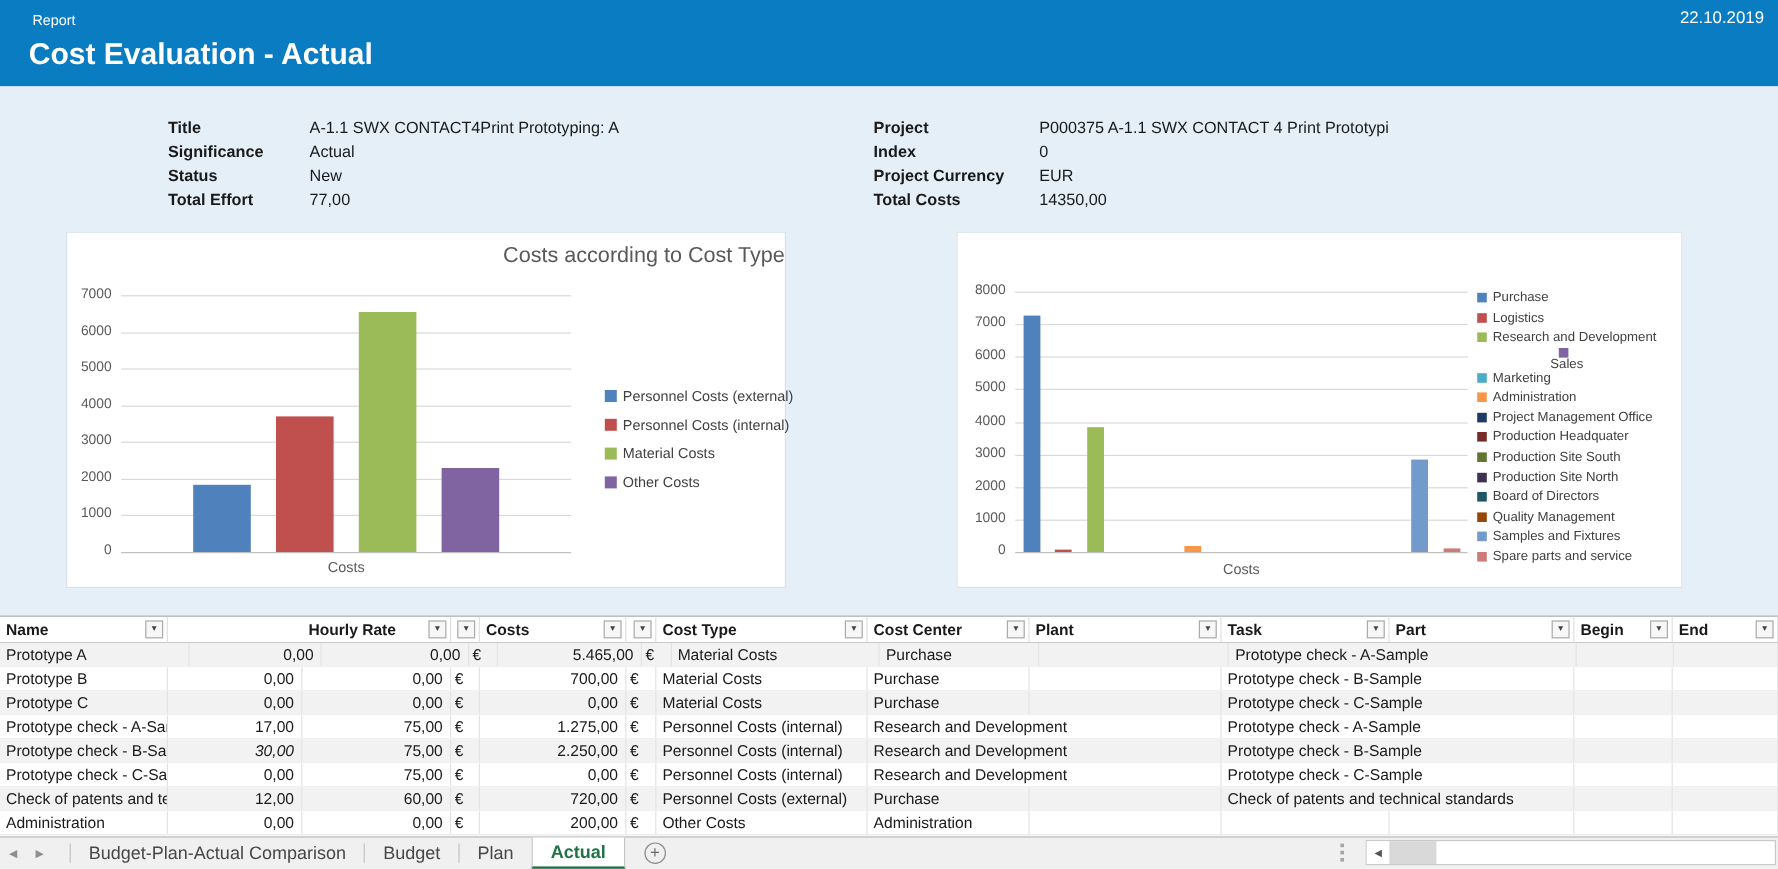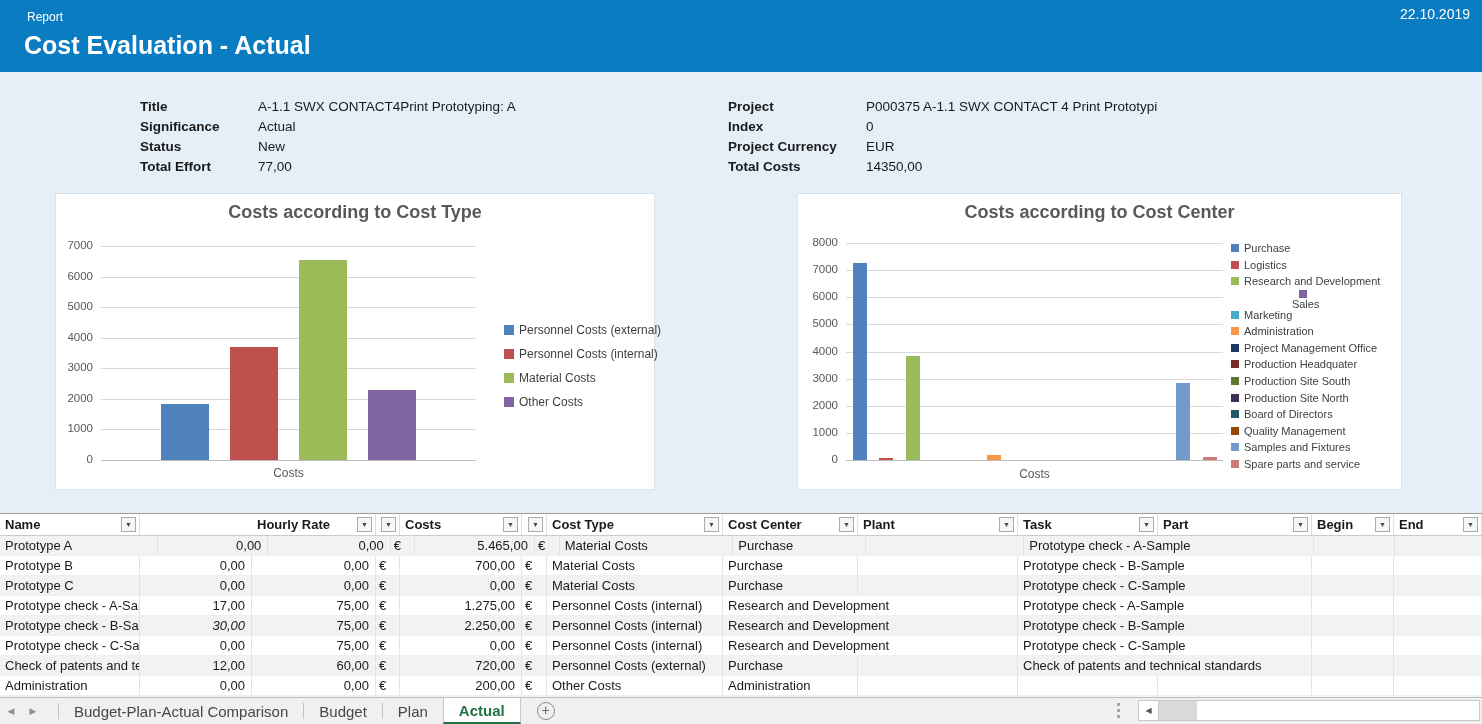--- a/index.html
+++ b/index.html
@@ -20,21 +20,21 @@
   .info-block .info-row { display:flex; height:20px; align-items:center; }
   .info-label { font-weight:bold; font-size:13.5px; }
   .info-value { font-size:13.5px; white-space:nowrap; }
   #info-left  { left:140px; } #info-left  .info-label { width:118px; }
   #info-right { left:728px; } #info-right .info-label { width:138px; }
 
   
   .chart-panel { position:absolute; top:193px; height:297px; background:#fff; border:1px solid #d9e2eb; }
   #chart0 { left:55px;  width:600px; }
   #chart1 { left:797px; width:605px; }
-  .chart-title { position:absolute; top:8px; left:0; right:0; text-align:center; font-size:18px; color:#595959; white-space:nowrap;font-weight:bold; }
+  .chart-title { position:absolute; top:8px; left:0; right:0; text-align:right; font-size:18px; color:#595959; white-space:nowrap; }
   .chart-canvas { position:absolute; left:0; top:0; right:0; bottom:0; }
   .chart-xlabel { position:absolute; text-align:center; font-size:12px; color:#595959; }
   .gridline { position:absolute; height:1px; background:#d9d9d9; }
   .gridline.axis { background:#bfbfbf; }
   .ytick { position:absolute; font-size:11.5px; color:#595959; text-align:right; }
   .bar { position:absolute; }
   .chart-legend { position:absolute; }
   .legend-item { display:flex; align-items:center; white-space:nowrap; color:#404040; }
   .legend-swatch { display:inline-block; margin-right:5px; flex:none; }
 
@@ -156,21 +156,20 @@
         <span class="legend-swatch" style="width: 10px; height: 10px; background: rgb(155, 187, 89);"></span>
         <span>Material Costs</span>
       </div>
       <div class="legend-item" style="height: 24px; font-size: 12px;">
         <span class="legend-swatch" style="width: 10px; height: 10px; background: rgb(128, 100, 162);"></span>
         <span>Other Costs</span>
       </div>
     </div>
 </div>
 <div class="chart-panel" id="chart1">
-  <div class="chart-title">Costs according to Cost Center</div>
   <div class="chart-canvas">
       <div class="gridline" style="left: 48px; top: 49px; width: 377px;"></div>
       <div class="ytick" style="left: 0px; top: 42px; width: 40px;">8000</div>
       <div class="gridline" style="left: 48px; top: 76.1px; width: 377px;"></div>
       <div class="ytick" style="left: 0px; top: 69.1px; width: 40px;">7000</div>
       <div class="gridline" style="left: 48px; top: 103.3px; width: 377px;"></div>
       <div class="ytick" style="left: 0px; top: 96.3px; width: 40px;">6000</div>
       <div class="gridline" style="left: 48px; top: 130.4px; width: 377px;"></div>
       <div class="ytick" style="left: 0px; top: 123.4px; width: 40px;">5000</div>
       <div class="gridline" style="left: 48px; top: 157.5px; width: 377px;"></div>

